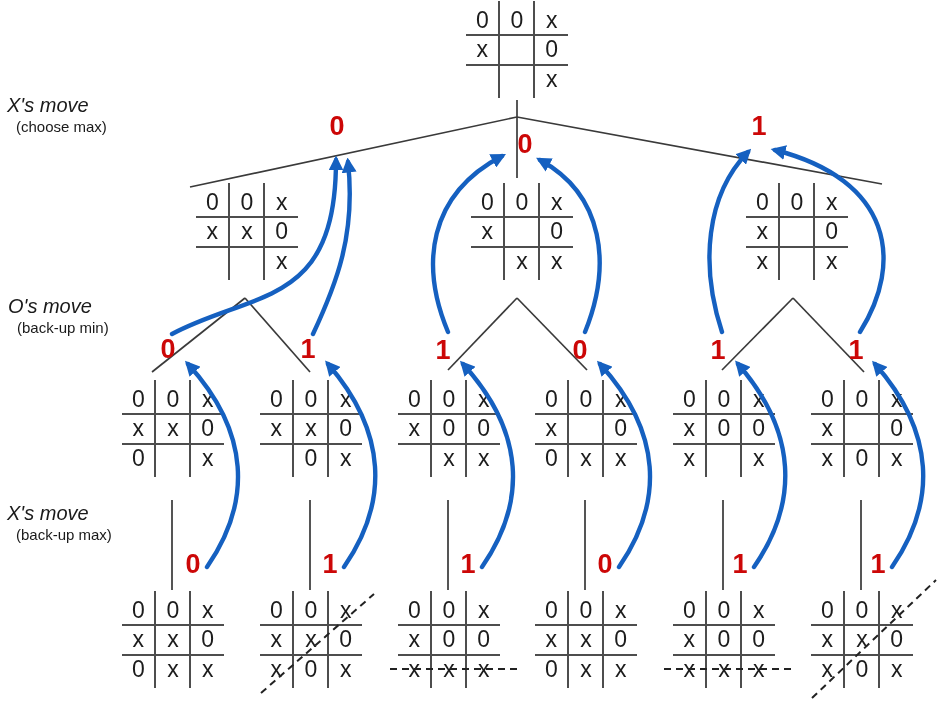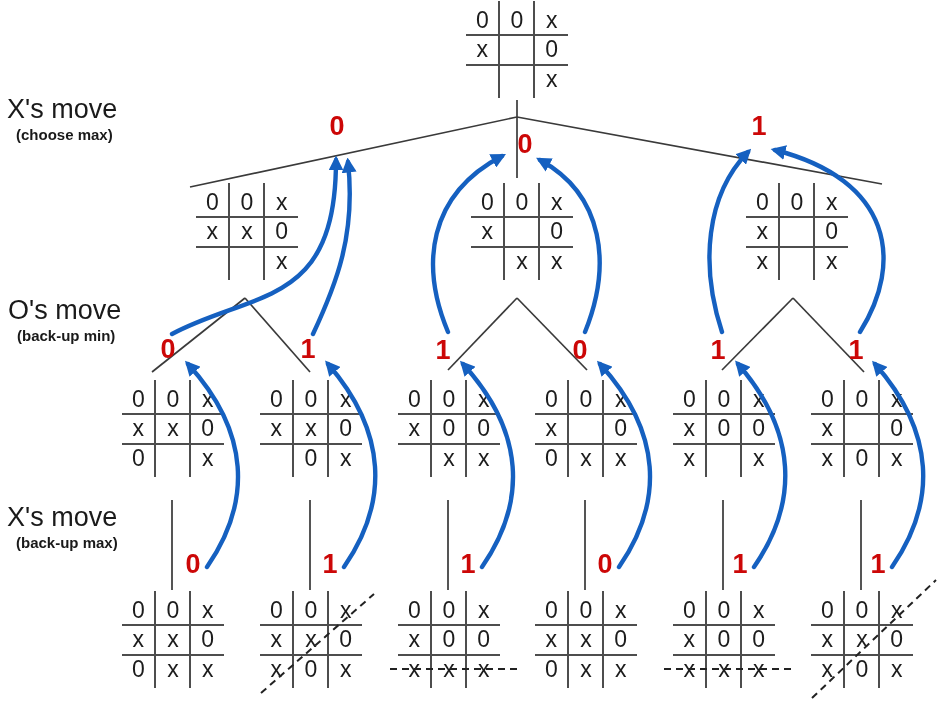--- a/index.html
+++ b/index.html
@@ -2,22 +2,22 @@
 <html><head>
 <meta charset="utf-8">
 <style>
   html,body{margin:0;padding:0;background:#ffffff;}
   #canvas{
     position:relative;width:939px;height:704px;overflow:hidden;
     background:#ffffff;font-family:"Liberation Sans",sans-serif;
   }
   
   .side-label{position:absolute;color:#1a1a1a;z-index:3;}
-  .side-label .title{font-size:27px;letter-spacing:0px;}
-  .side-label .subtitle{font-size:15px;padding-left:9px;margin-top:1px;font-weight:bold;}
+  .side-label .title{font-size:20px;letter-spacing:0px;font-style:italic;}
+  .side-label .subtitle{font-size:15px;padding-left:9px;margin-top:1px;}
   
   .board{position:absolute;width:104px;height:88px;z-index:1;}
   .board::before,.board::after{content:"";position:absolute;width:2px;top:-5px;bottom:-4px;background:#4d4d4d;}
   .board::before{left:33px;} .board::after{left:68px;}
   .hlines{position:absolute;inset:0;}
   .hlines::before,.hlines::after{content:"";position:absolute;height:2px;left:1px;right:1px;background:#4d4d4d;}
   .hlines::before{top:28px;} .hlines::after{top:58px;}
   .cells{position:absolute;inset:0;display:grid;
     grid-template-columns:repeat(3,1fr);grid-template-rows:repeat(3,1fr);}
   .cell{display:flex;align-items:center;justify-content:center;

